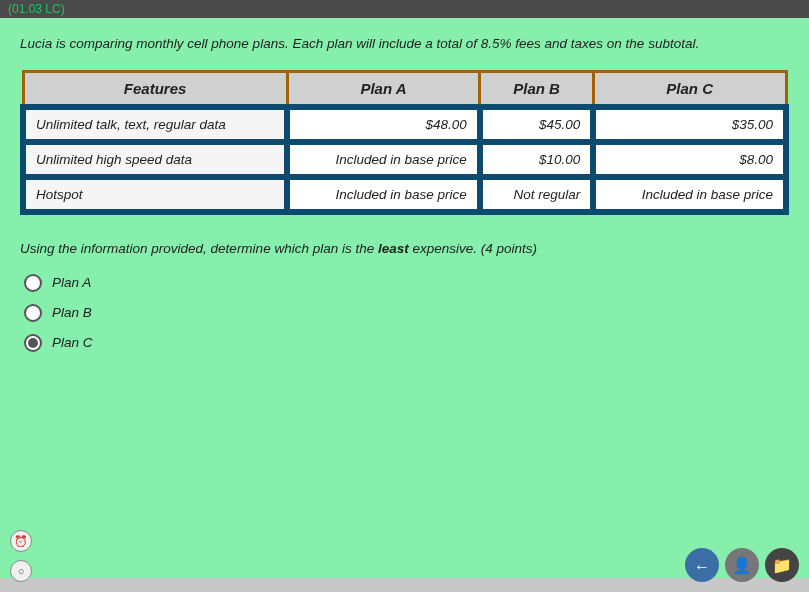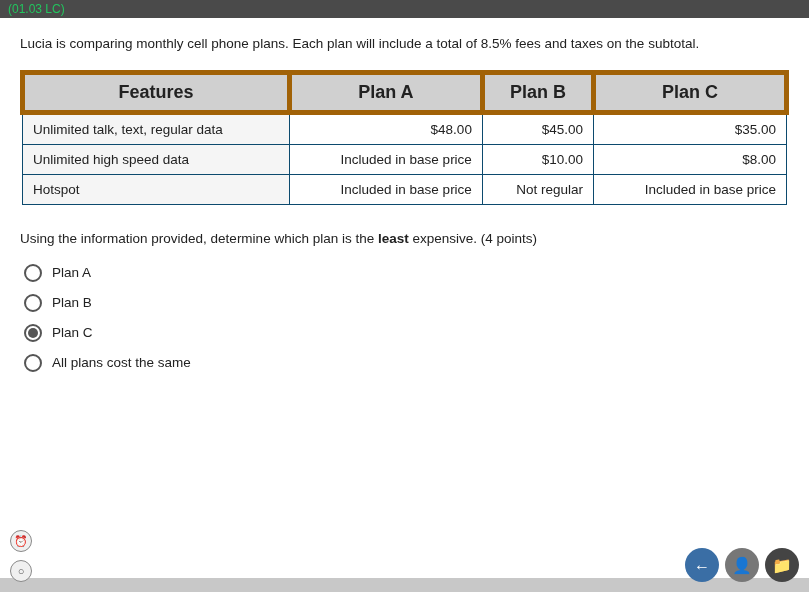--- a/index.html
+++ b/index.html
@@ -12,48 +12,49 @@
       min-height: 592px;
       position: relative;
     }
     .top-bar {
       background: #4a4a4a;
       color: #22c55e;
       font-size: 12px;
       padding: 2px 8px;
     }
     .main-content {
-      background: #ffffff;
+      background: #86efac;
       margin: 0;
       padding: 16px 20px 4px 20px;
       min-height: 560px;
+      font-style: italic;
     }
     .intro-text {
       font-size: 13.5px;
       margin-bottom: 16px;
       line-height: 1.5;
     }
     table {
       border-collapse: collapse;
       width: 100%;
       margin-bottom: 24px;
     }
     th {
       background: #d0d0d0;
-      border: 5px solid #a16207;
+      border: 3px solid #a16207;
       padding: 7px 10px;
       text-align: center;
       font-weight: bold;
-      font-size: 18px;
+      font-size: 15px;
     }
     th.features-col {
       text-align: center;
     }
     td {
-      border: 1px solid #0c4a6e;
+      border: 6px solid #0c4a6e;
       padding: 7px 10px;
       font-size: 13.5px;
       vertical-align: middle;
     }
     td.feature-cell {
       background: #f5f5f5;
       font-weight: normal;
     }
     td.data-cell {
       background: #fff;
@@ -197,24 +198,20 @@
       <div class="option-item">
         <div class="radio-outer"></div>
         <span>Plan B</span>
       </div>
       <div class="option-item">
         <div class="radio-outer selected">
           <div class="radio-inner"></div>
         </div>
         <span>Plan C</span>
       </div>
-      <div class="option-item">
-        <div class="radio-outer"></div>
-        <span>All plans cost the same</span>
-      </div>
     </div>
 
 </div>
 
 <div class="bottom-left-icons">
   <div class="bottom-left-icon">⏰</div>
   <div class="bottom-left-icon">○</div>
 </div>
 
 <div class="bottom-icons">

